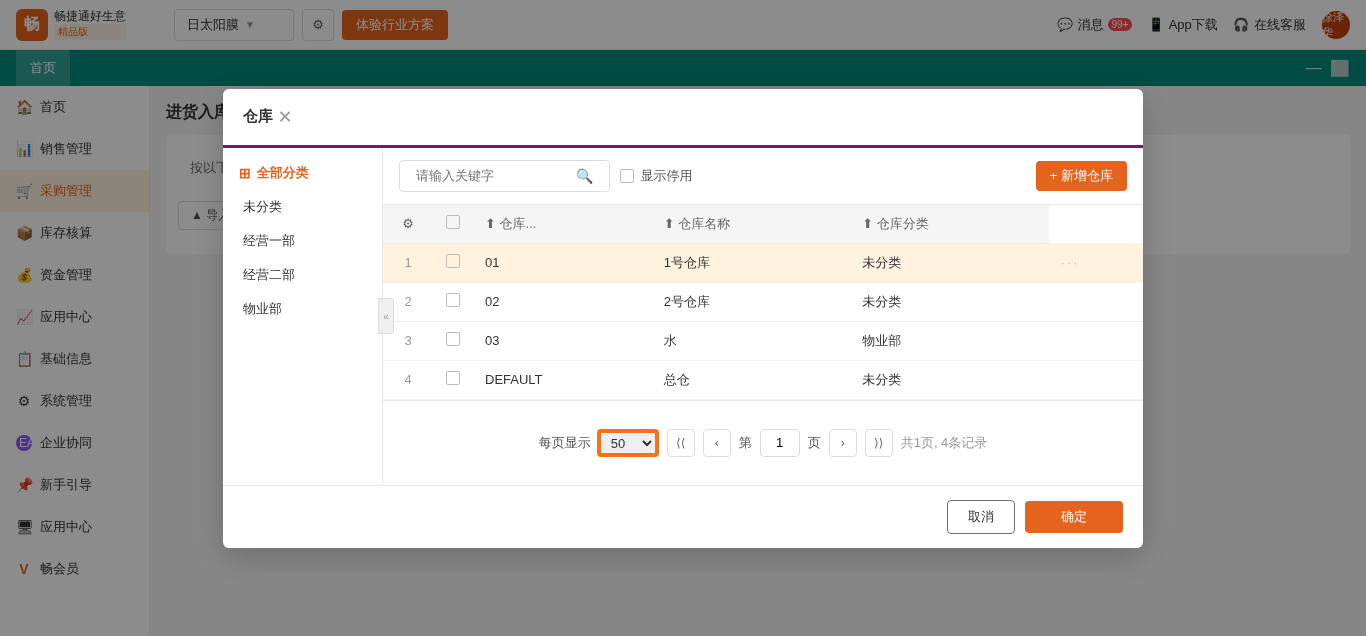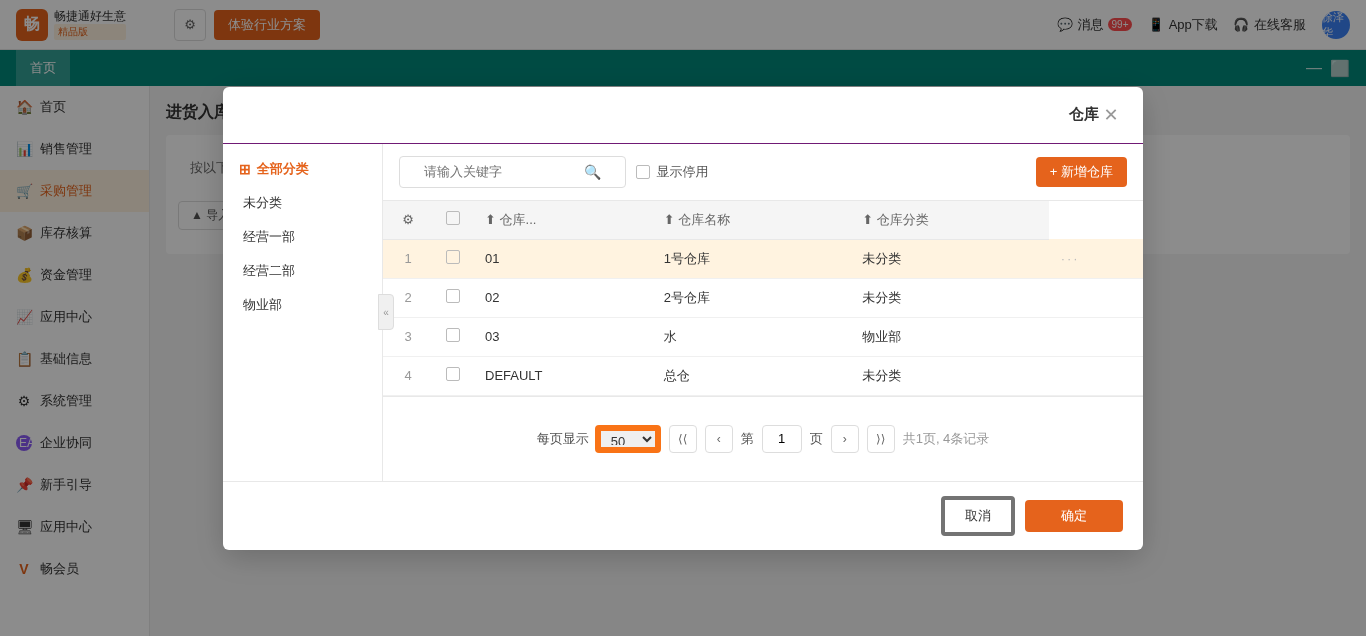--- a/index.html
+++ b/index.html
@@ -53,21 +53,21 @@
     }
 
     .nav-right {
       margin-left: auto; display: flex; align-items: center; gap: 16px;
     }
     .nav-item { display: flex; align-items: center; gap: 4px; color: #333; cursor: pointer; font-size: 13px; }
     .badge {
       background: #ff4d4f; color: #fff; border-radius: 10px;
       font-size: 10px; padding: 1px 4px; min-width: 18px; text-align: center;
     }
-    .avatar { width: 28px; height: 28px; background: #3b82f6; border-radius: 50%; display: flex; align-items: center; justify-content: center; color: #fff; font-size: 11px; }
+    .avatar { width: 28px; height: 28px; background: #c2410c; border-radius: 50%; display: flex; align-items: center; justify-content: center; color: #fff; font-size: 11px; }
 
     
     .second-nav {
       height: 36px;
       background: #00897b;
       display: flex;
       align-items: center;
       padding: 0 16px;
     }
     .second-nav-item {
@@ -122,23 +122,23 @@
     .modal {
       background: #fff;
       border-radius: 6px;
       width: 920px;
       max-height: 600px;
       display: flex;
       flex-direction: column;
       box-shadow: 0 8px 32px rgba(0,0,0,0.2);
     }
     .modal-header {
-      display: flex; align-items: center; justify-content: flex-end;
+      display: flex; align-items: center; justify-content: flex-start;
       padding: 16px 20px;
-      border-bottom: 1px solid #701a75;
+      border-bottom: 3px solid #701a75;
     }
     .modal-title { font-size: 15px; font-weight: bold; color: #333; }
     .modal-close {
       cursor: pointer; color: #999; font-size: 18px;
       width: 24px; height: 24px; display: flex; align-items: center; justify-content: center;
     }
 
     .modal-body {
       display: flex;
       flex: 1;
@@ -184,21 +184,21 @@
     }
 
     .search-bar {
       display: flex; align-items: center; gap: 10px;
       padding: 12px 16px;
       border-bottom: 1px solid #e8e8e8;
     }
     .search-input-wrap {
       display: flex; align-items: center;
       border: 1px solid #ddd; border-radius: 4px;
-      padding: 0 24px; height: 32px; min-width: 200px;
+      padding: 0 16px; height: 32px; min-width: 200px;
     }
     .search-input-wrap input {
       border: none; outline: none; font-size: 13px; color: #333;
       width: 160px; background: transparent;
     }
     .search-icon { color: #bbb; font-size: 14px; }
 
     .show-disabled { display: flex; align-items: center; gap: 6px; color: #555; font-size: 13px; }
     .checkbox { width: 14px; height: 14px; border: 1px solid #bbb; border-radius: 2px; display: inline-block; }
 
@@ -229,42 +229,42 @@
     .dots-btn { color: #bbb; cursor: pointer; letter-spacing: 2px; }
 
     
     .pagination {
       display: flex; align-items: center; justify-content: center;
       padding: 28px 16px; border-top: 1px solid #e8e8e8;
       gap: 8px; font-size: 13px; color: #555;
     }
     .page-size-wrap { display: flex; align-items: center; gap: 6px; }
     .page-size-select {
-      border: 6px solid #f97316; border-radius: 4px; padding: 2px 6px;
+      border: 4px solid #f97316; border-radius: 4px; padding: 2px 6px;
       font-size: 13px; color: #333; height: 28px;
     }
     .page-btn {
       width: 28px; height: 28px; border: 1px solid #ddd; border-radius: 4px;
       display: flex; align-items: center; justify-content: center;
       cursor: pointer; color: #666; font-size: 12px;
       background: #fff;
     }
     .page-input {
       width: 40px; height: 28px; border: 1px solid #ddd; border-radius: 4px;
       text-align: center; font-size: 13px;
     }
     .total-info { color: #999; }
 
     
     .modal-footer {
       display: flex; align-items: center; justify-content: flex-end;
       padding: 14px 20px; border-top: 1px solid #e8e8e8; gap: 10px;
     }
     .cancel-btn {
-      padding: 7px 20px; border: 4px solid #737373; border-radius: 4px;
+      padding: 7px 20px; border: 1px solid #737373; border-radius: 4px;
       background: #fff; color: #333; cursor: pointer; font-size: 13px;
     }
     .confirm-btn {
       padding: 7px 36px; border: none; border-radius: 4px;
       background: #e5631c; color: #fff; cursor: pointer; font-size: 13px;
     }
 
     
     .bg-table-header {
       background: #fff; border-radius: 4px; padding: 12px;
@@ -281,20 +281,24 @@
   <div class="logo-area">
     <div class="logo-icon">
       <span>畅</span>
     </div>
     <div>
       <div class="logo-text">畅捷通好生意</div>
       <div class="logo-sub">精品版</div>
     </div>
   </div>
 
+  <div class="store-selector">
+    <span>日太阳膜</span>
+    <span class="arrow">▼</span>
+  </div>
 
   <div class="settings-btn">
     <span>⚙</span>
   </div>
 
   <button class="experience-btn">
     <span>体验行业方案</span>
   </button>
 
   <div class="nav-right">

